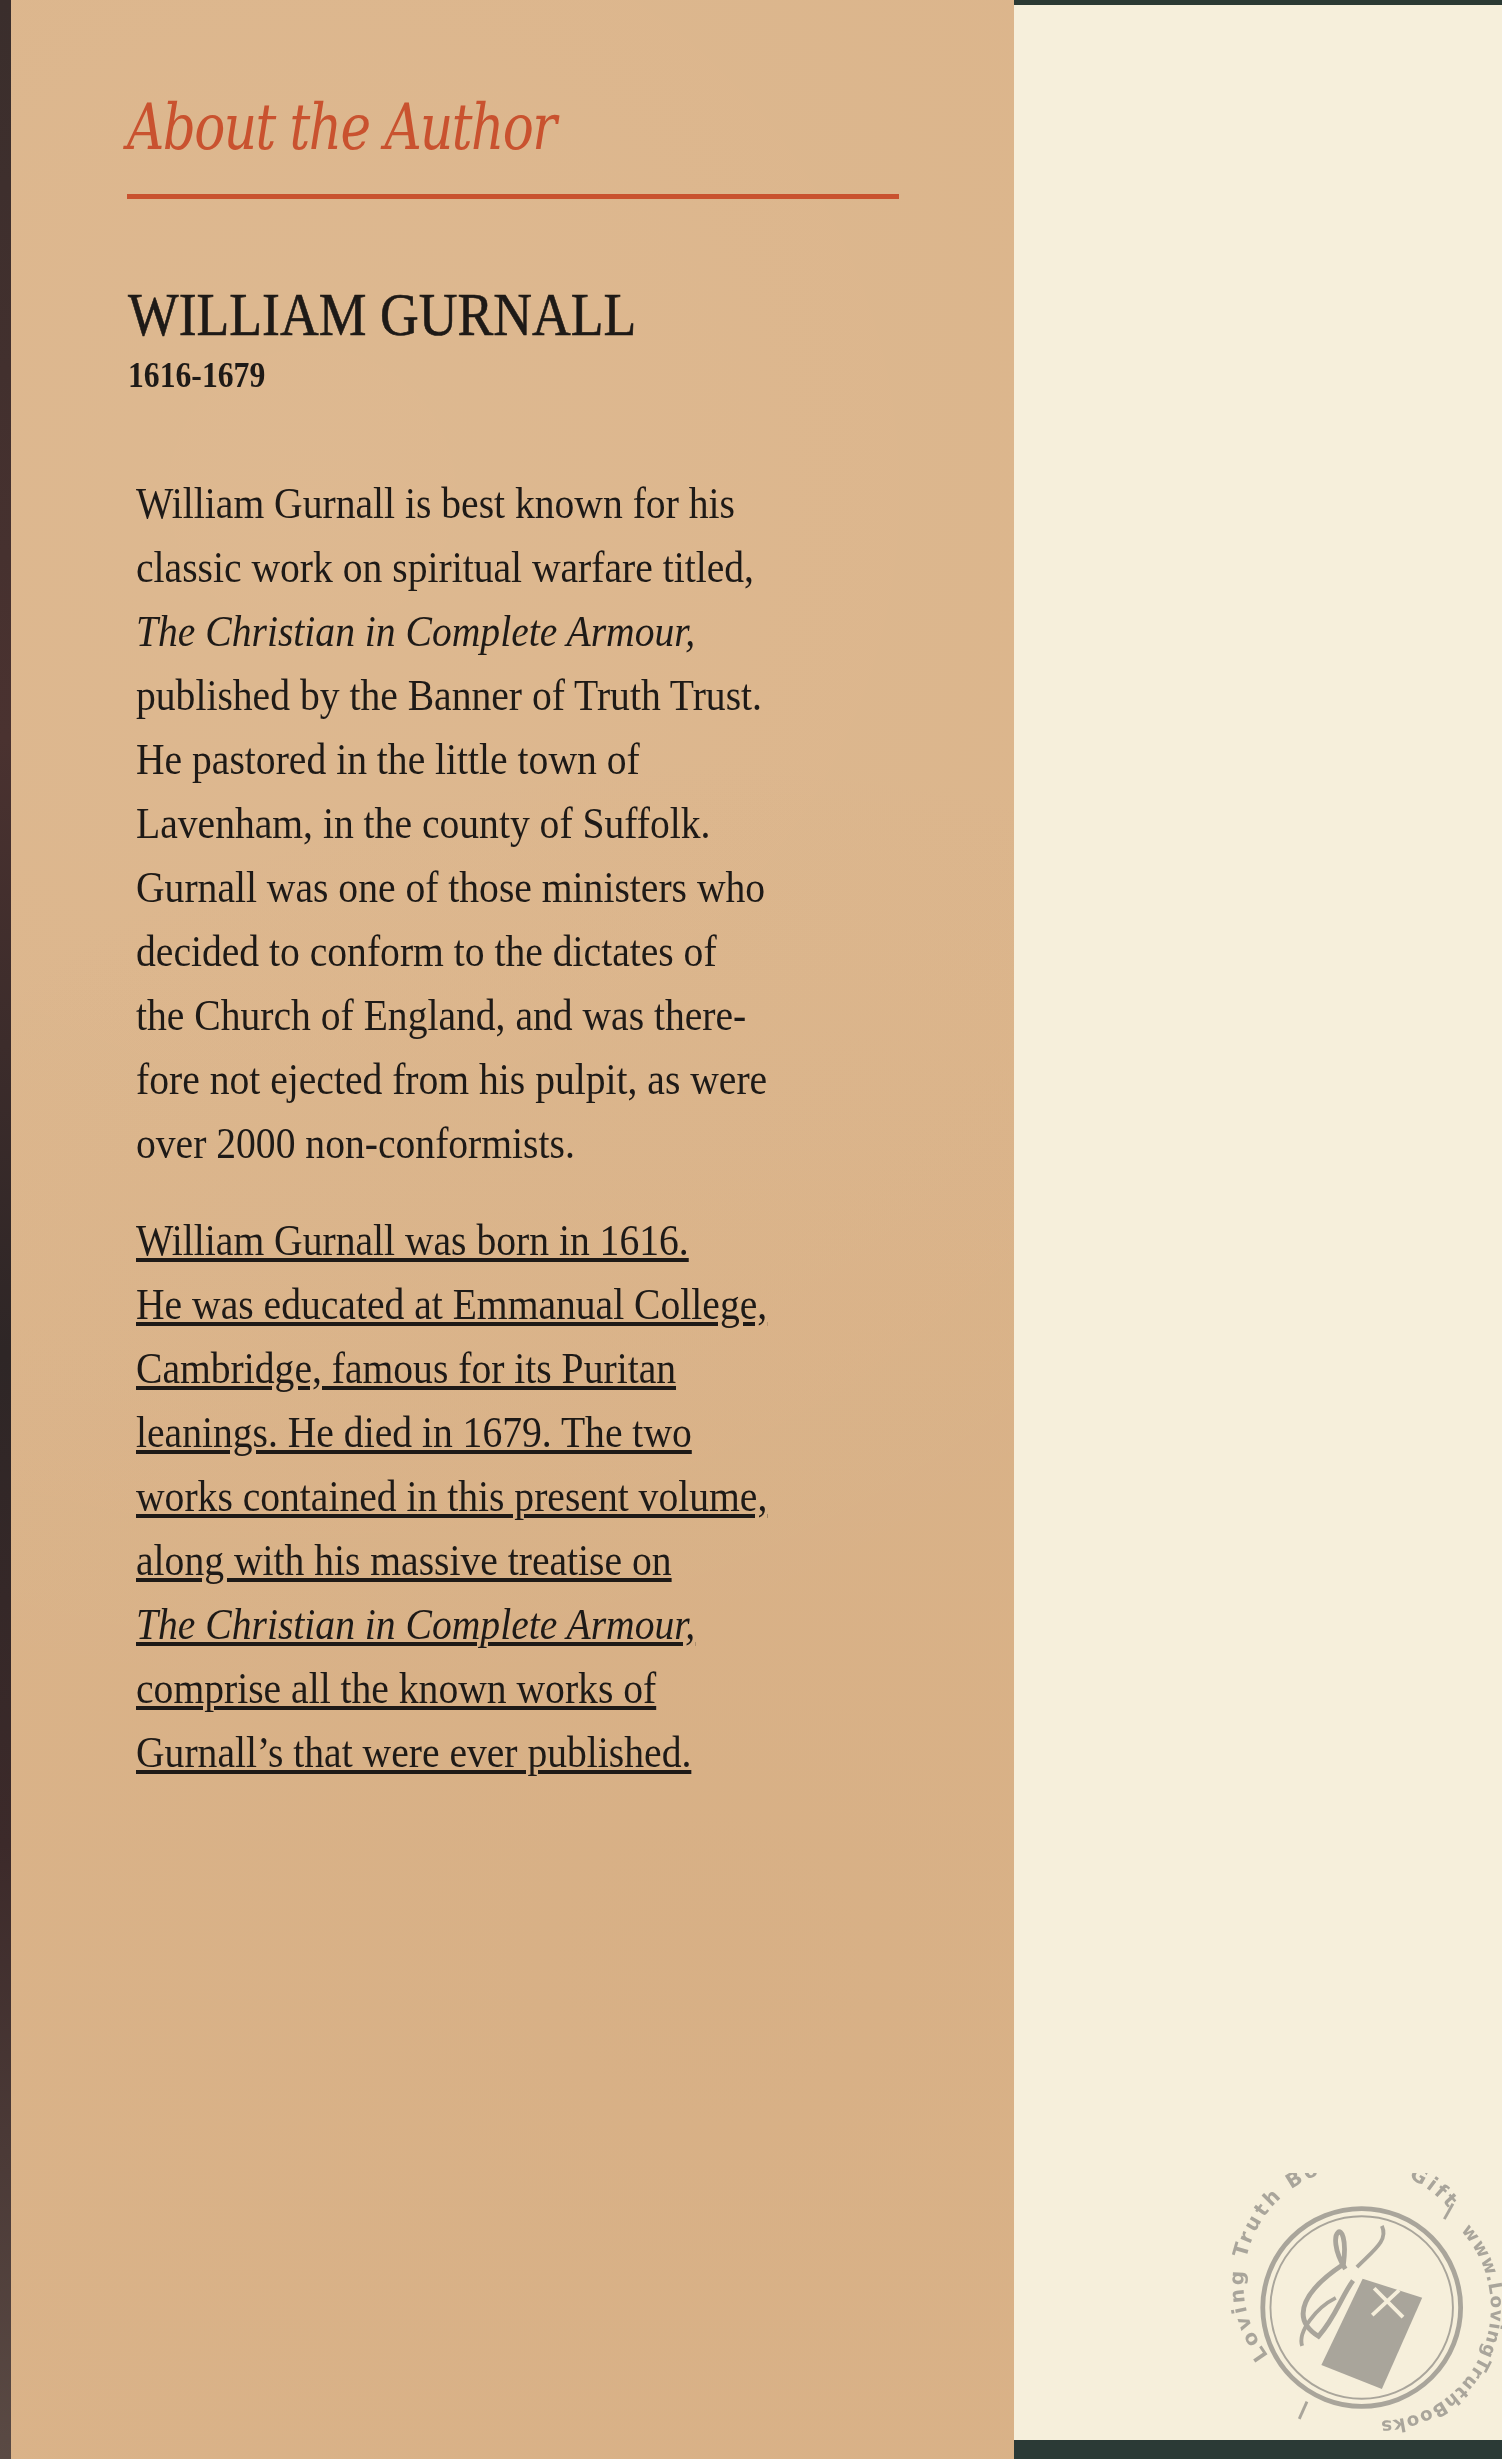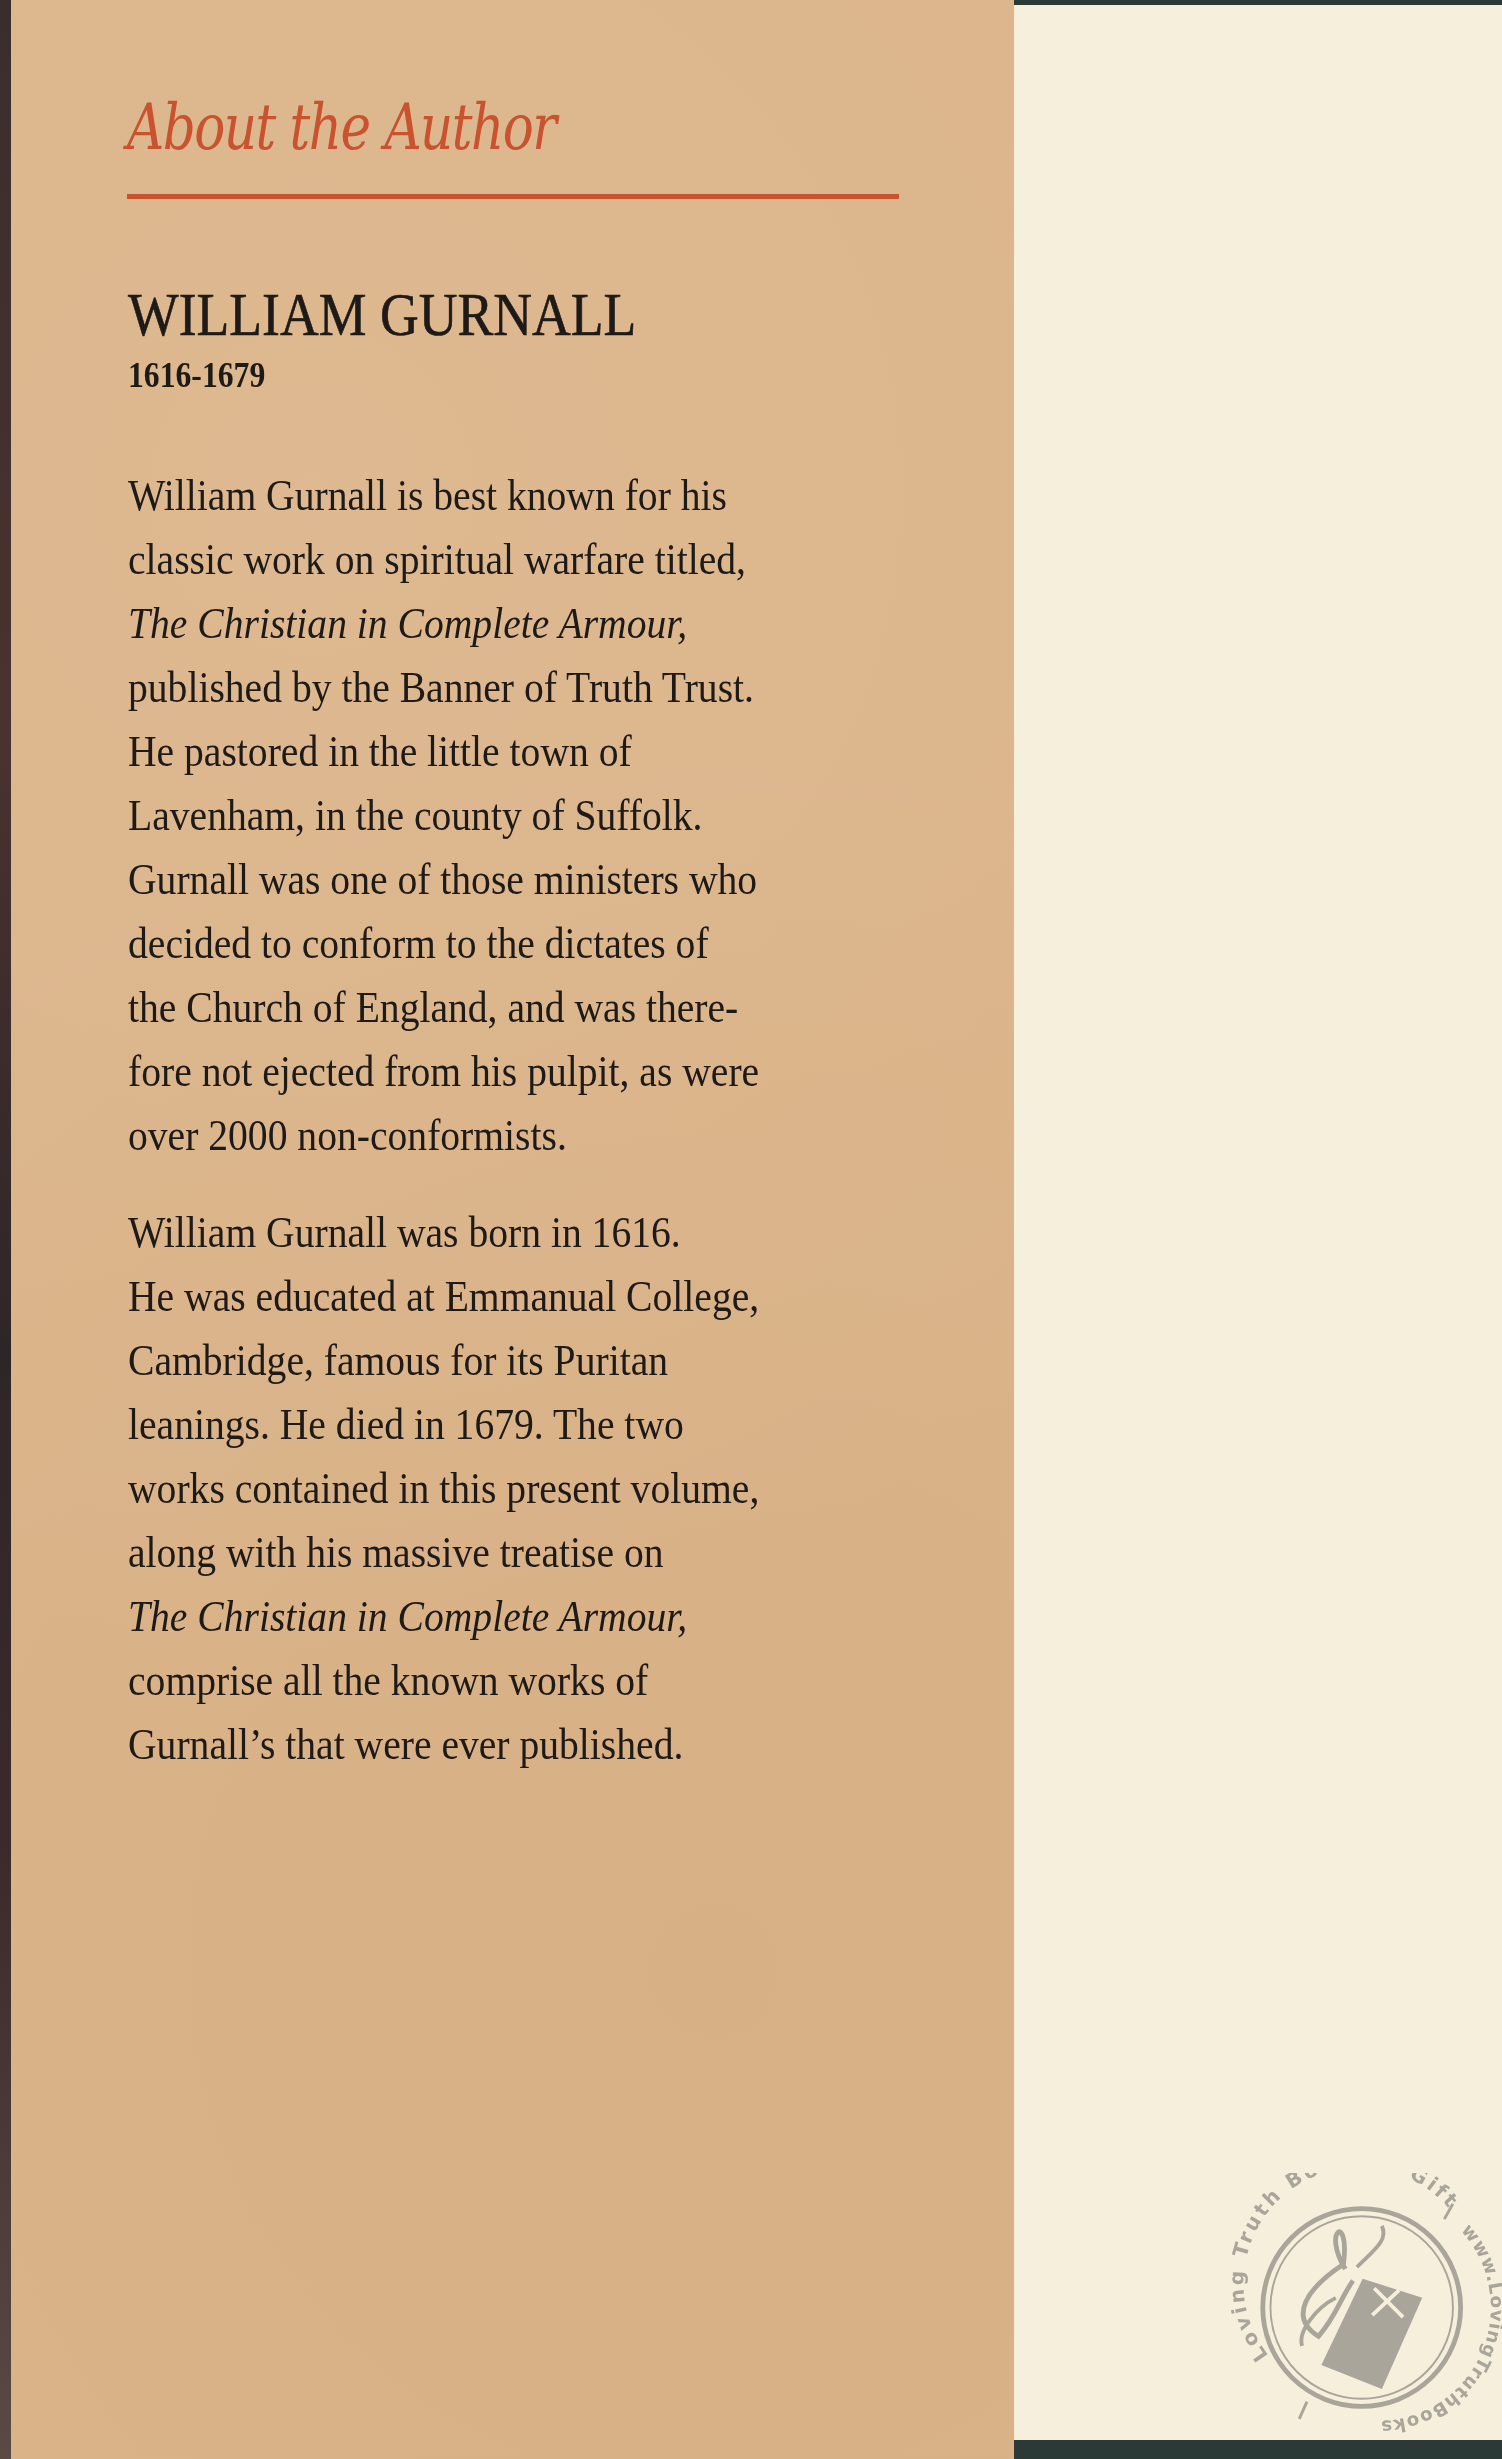--- a/index.html
+++ b/index.html
@@ -94,27 +94,28 @@
       line-height: 1;
       transform: scaleX(0.88);
       transform-origin: left center;
     }
     .bio {
       position: absolute;
       left: 128px; top: 464px;
       width: 865px;
     }
     .bio p {
-      margin: 0;
+      margin: 8px;
       font-size: 44px;
       line-height: 64px;
       color: #1e1a17;
     }
     .bio p + p {
       margin-top: 33px;
+      text-decoration: underline;
     }
     .bio .line {
       display: block;
       white-space: nowrap;
       transform: scaleX(0.9);
       transform-origin: left center;
     }
     .bio .line.it {
       font-style: italic;
     }

